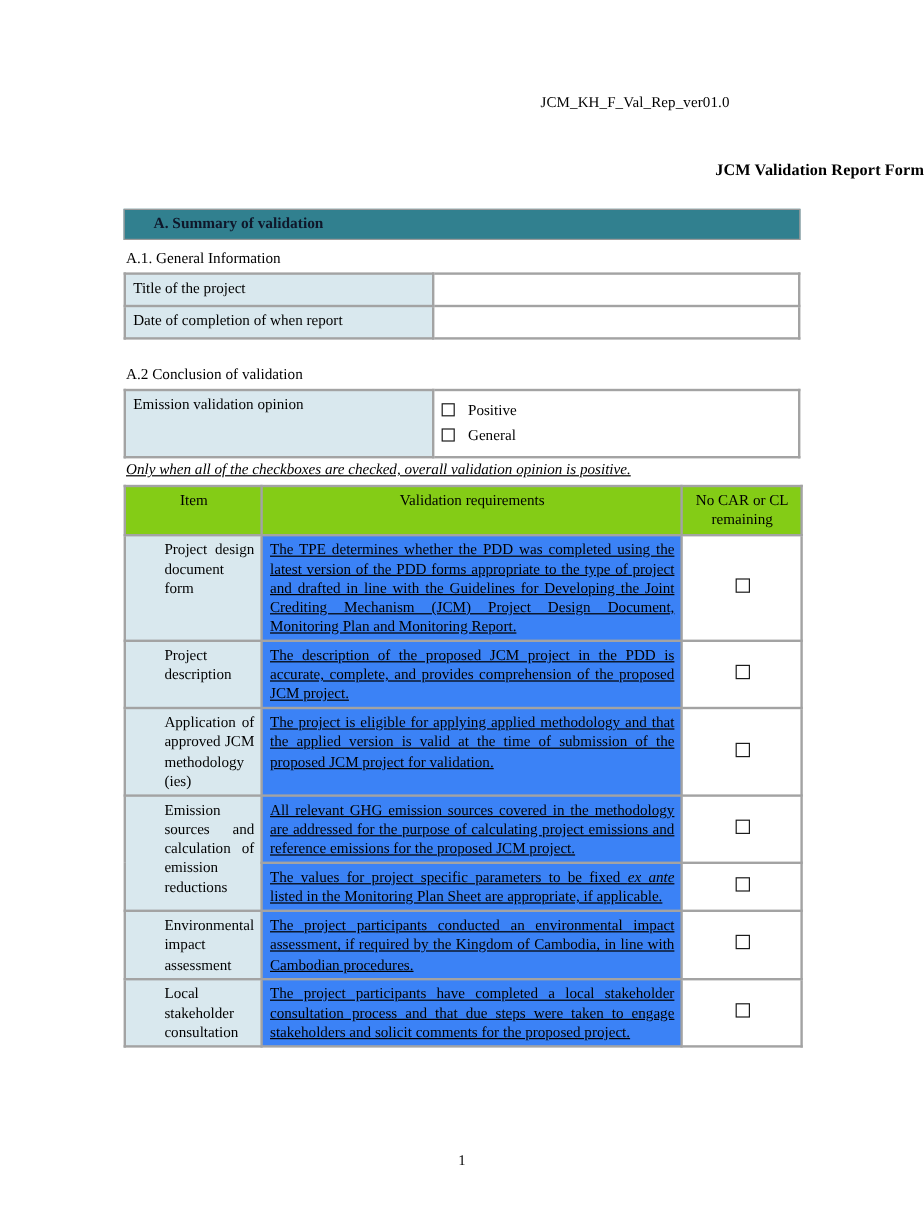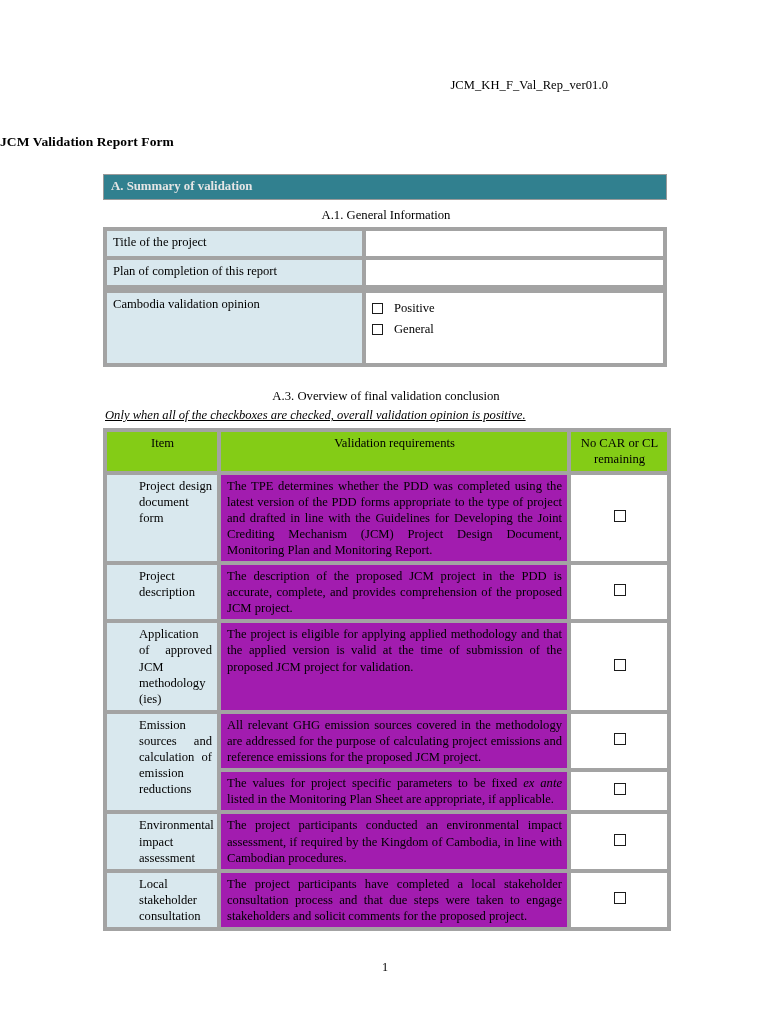--- a/index.html
+++ b/index.html
@@ -32,85 +32,84 @@
     letter-spacing: 0.1px;
     white-space: nowrap;
   }
 
   
   .doc-title {
     position: absolute;
     top: 106px;
     left: 0;
     width: 770px;
-    text-align: left;
+    text-align: right;
     font-size: 13.5px;
     font-weight: bold;
     letter-spacing: 0.1px;
   }
 
   
   .content {
     position: absolute;
     left: 103px;
     top: 146px;
     width: 564px;
   }
 
   
   .section-bar {
     background: #31808f;
-    color: #e5e5e5;
+    color: #0f172a;
     font-weight: bold;
     font-size: 12.8px;
-    padding: 4px 7px 5px 7px;
+    padding: 4px 7px 5px 24px;
     border: 1px solid #9a9a9a;
     box-sizing: border-box;
     line-height: 1.15;
   }
 
   
   .subhead {
     font-size: 12.7px;
     margin: 8px 0 4px 2px;
     line-height: 1.2;
-    text-align: center;
   }
   .note-italic {
     font-size: 12.6px;
     font-style: italic;
     margin: 2px 0 5px 2px;
     line-height: 1.2;
     text-decoration: underline;
   }
 
   
   table.doc {
     border-collapse: collapse;
     width: 564px;
     table-layout: fixed;
     font-size: 12.6px;
   }
   table.doc td, table.doc th {
-    border: 4px solid #a3a3a3;
+    border: 2px solid #a3a3a3;
     vertical-align: top;
     padding: 3px 5px 3px 6px;
     line-height: 1.28;
     font-weight: normal;
   }
   .fill-blue { background: #d9e8ee; }
   .fill-white { background: #ffffff; }
 
   
   .t-a1 td { height: 19px; }
   .t-a1 .lbl { width: 244px; }
 
   
   .t-a2 .lbl { width: 244px; }
-  .t-a2 .opts { padding-top: 5px; padding-bottom: 23px; text-align: center; }
+  .t-a2 .opts { padding-top: 5px; padding-bottom: 7px; text-align: center; }
   .opt-row {
     display: flex;
     align-items: center;
     height: 21px;
   }
   .chk {
     display: inline-block;
     width: 11px;
     height: 11px;
     border: 1.3px solid #1c1c1c;
@@ -133,23 +132,24 @@
     line-height: 1.25;
   }
   .t-a3 td.item {
     background: #d9e8ee;
     text-align: justify;
     text-align-last: justify;
     hyphens: none;
     padding-left: 32px;
   }
   .t-a3 td.req {
-    background: #a21caf;
+    background: #3b82f6;
     text-align: justify;
     hyphens: none;
+    text-decoration: underline;
   }
   .t-a3 td.car {
     background: #ffffff;
     text-align: center;
     vertical-align: middle;
   }
   .t-a3 td.car .chk {
     margin-right: 0;
     width: 12px;
     height: 12px;
@@ -181,48 +181,48 @@
 
     <div class="subhead">A.1. General Information</div>
 
     <table class="doc t-a1">
       <tbody>
           <tr>
             <td class="lbl fill-blue">Title of the project</td>
             <td class="fill-white">&nbsp;</td>
           </tr>
           <tr>
-            <td class="lbl fill-blue">Plan of completion of this report</td>
+            <td class="lbl fill-blue">Date of completion of when report</td>
             <td class="fill-white">&nbsp;</td>
           </tr>
         </tbody>
     </table>
 
+    <div class="subhead" style="margin-top:22px;">A.2 Conclusion of validation</div>
 
     <table class="doc t-a2">
       <tbody>
         <tr>
-          <td class="lbl fill-blue">Cambodia validation opinion</td>
+          <td class="lbl fill-blue">Emission validation opinion</td>
           <td class="opts fill-white">
             <div id="a2-options">
                 <div class="opt-row">
                   <span class="chk"></span>
                   <span class="opt-label">Positive</span>
                 </div>
                 <div class="opt-row">
                   <span class="chk"></span>
                   <span class="opt-label">General</span>
                 </div>
               </div>
           </td>
         </tr>
       </tbody>
     </table>
 
-    <div class="subhead" style="margin-top:22px;">A.3. Overview of final validation conclusion</div>
 
     <div class="note-italic">Only when all of the checkboxes are checked, overall validation opinion is positive.</div>
 
     <table class="doc t-a3">
       <colgroup>
         <col class="c-item">
           <col class="c-req">
           <col class="c-car">
       </colgroup>
       <thead>

